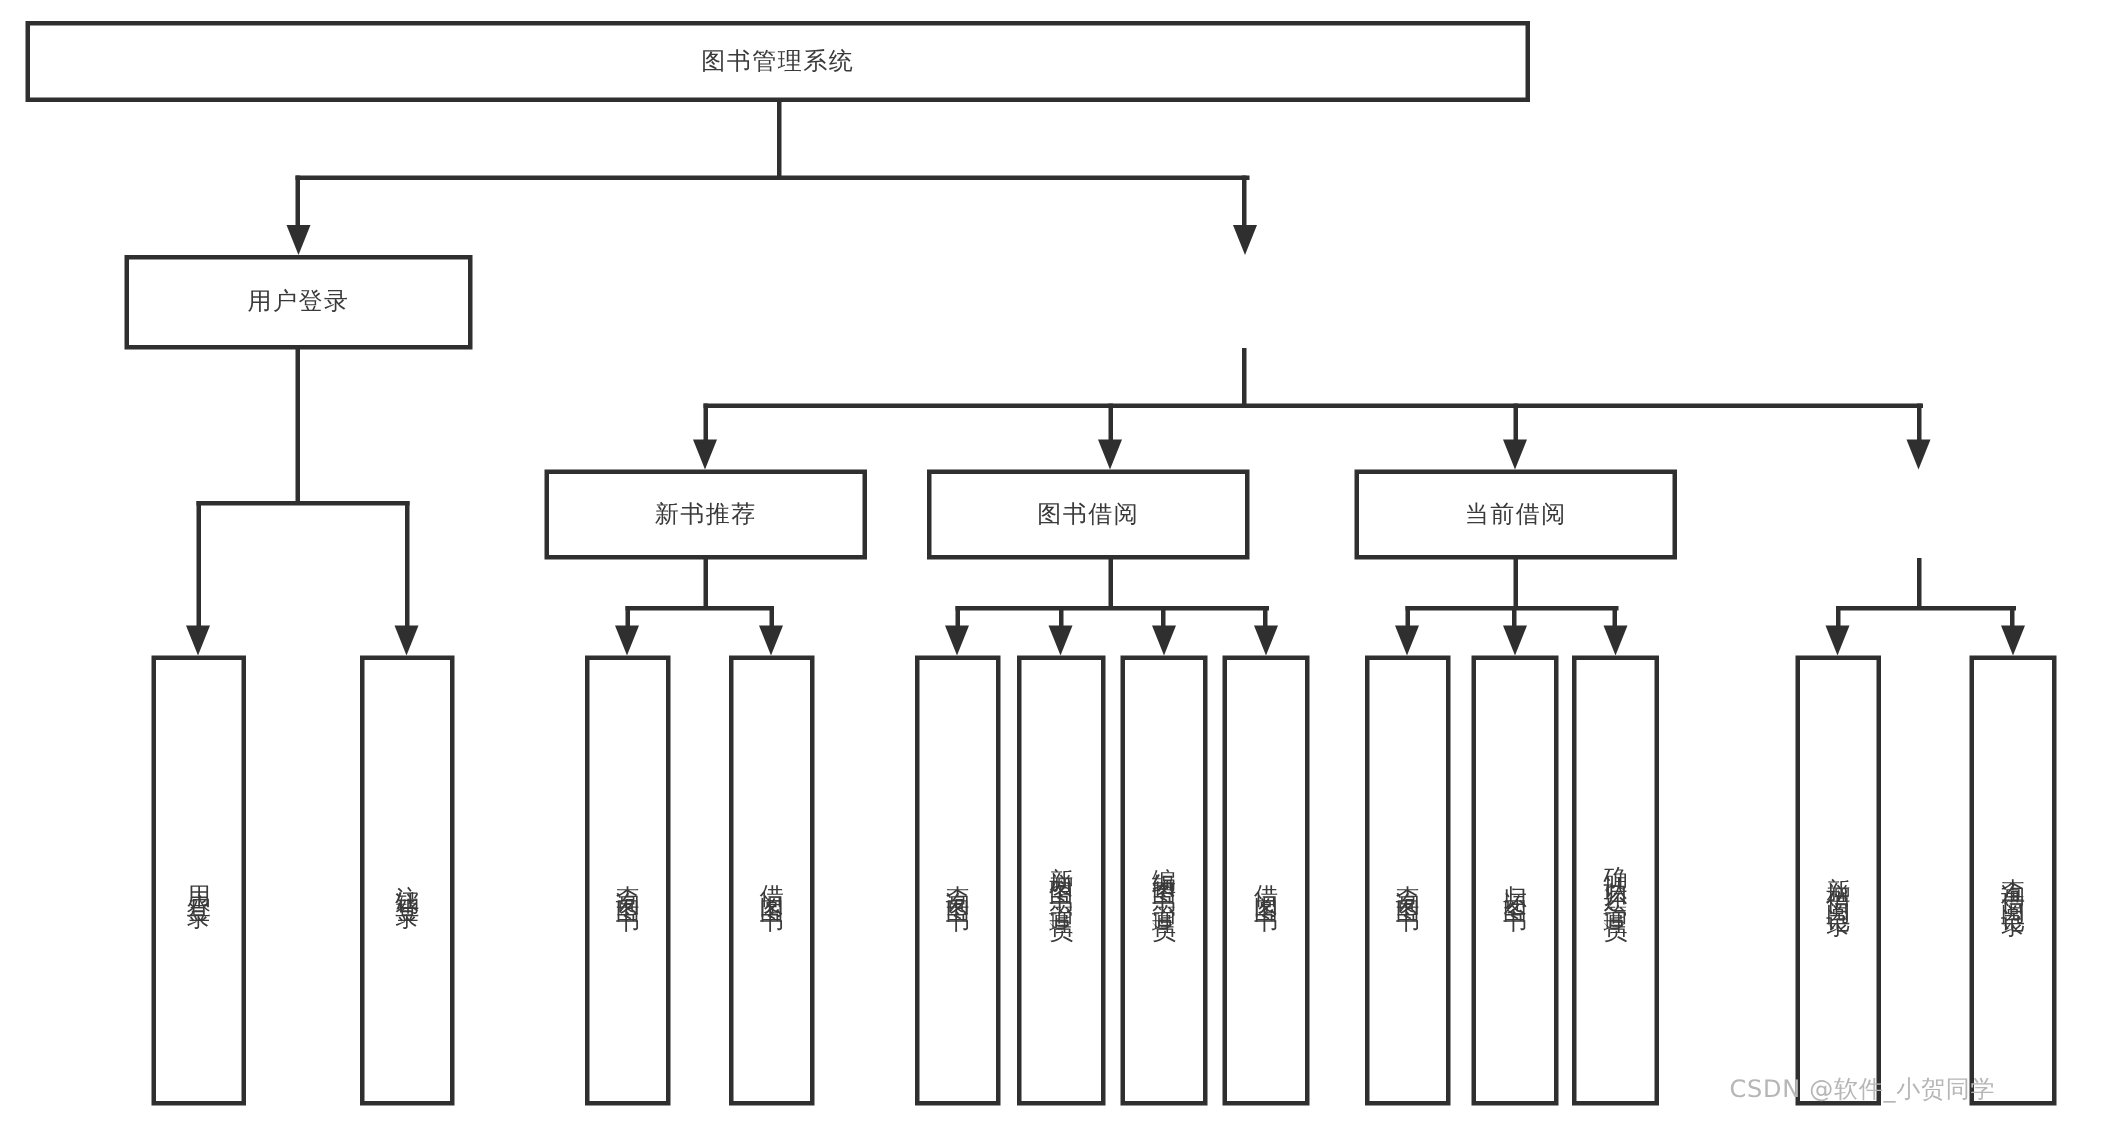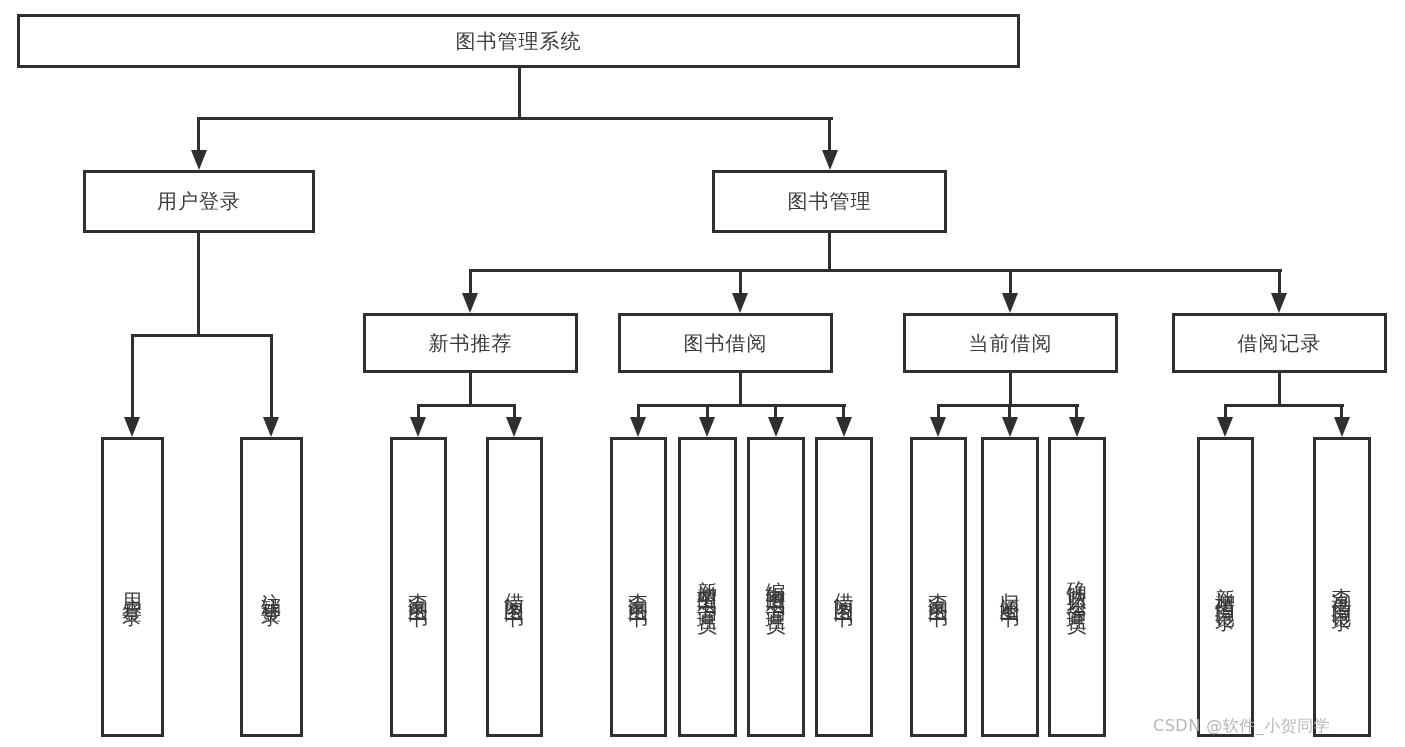--- a/index.html
+++ b/index.html
@@ -13,21 +13,21 @@
     overflow: hidden;
   }
   .box {
     position: absolute;
     box-sizing: border-box;
     border: 3px solid #2f2f2f;
     background: #ffffff;
     display: flex;
     align-items: center;
     justify-content: center;
-    font-size: 20px;
+    font-size: 16px;
     letter-spacing: 1px;
     text-align: center;
   }
   .box.v span {
     writing-mode: vertical-rl;
     text-orientation: mixed;
     letter-spacing: 5px;
     line-height: 1;
   }
   .line {
@@ -65,23 +65,20 @@
   <div class="line" style="left:518px; top:67px; width:3px; height:51px;"></div>
   <div class="line" style="left:197px; top:117px; width:636px; height:3px;"></div>
   <div class="line" style="left:197px; top:117px; width:3px; height:34px;"></div>
   <div class="line" style="left:828px; top:117px; width:3px; height:34px;"></div>
   <div class="arrow" style="left:191px; top:150px;"></div>
   <div class="arrow" style="left:822px; top:150px;"></div>
 
   <div class="box" style="left:83px; top:170px; width:232px; height:63px;">
     <span>用户登录</span>
   </div>
-  <div class="box" style="left:712px; top:170px; width:235px; height:63px;">
-    <span>图书管理</span>
-  </div>
 
   <div class="line" style="left:197px; top:232px; width:3px; height:103px;"></div>
   <div class="line" style="left:131px; top:334px; width:142px; height:3px;"></div>
   <div class="line" style="left:131px; top:334px; width:3px; height:84px;"></div>
   <div class="line" style="left:270px; top:334px; width:3px; height:84px;"></div>
   <div class="arrow" style="left:124px; top:417px;"></div>
   <div class="arrow" style="left:263px; top:417px;"></div>
 
   <div class="line" style="left:828px; top:232px; width:3px; height:38px;"></div>
   <div class="line" style="left:469px; top:269px; width:813px; height:3px;"></div>
@@ -95,23 +92,20 @@
   <div class="arrow" style="left:1271px; top:293px;"></div>
 
   <div class="box" style="left:363px; top:313px; width:215px; height:60px;">
     <span>新书推荐</span>
   </div>
   <div class="box" style="left:618px; top:313px; width:215px; height:60px;">
     <span>图书借阅</span>
   </div>
   <div class="box" style="left:903px; top:313px; width:215px; height:60px;">
     <span>当前借阅</span>
-  </div>
-  <div class="box" style="left:1172px; top:313px; width:215px; height:60px;">
-    <span>借阅记录</span>
   </div>
 
   <div class="line" style="left:469px; top:372px; width:3px; height:33px;"></div>
   <div class="line" style="left:739px; top:372px; width:3px; height:33px;"></div>
   <div class="line" style="left:1009px; top:372px; width:3px; height:33px;"></div>
   <div class="line" style="left:1278px; top:372px; width:3px; height:33px;"></div>
 
   <div class="line" style="left:417px; top:404px; width:99px; height:3px;"></div>
   <div class="line" style="left:637px; top:404px; width:209px; height:3px;"></div>
   <div class="line" style="left:937px; top:404px; width:142px; height:3px;"></div>

